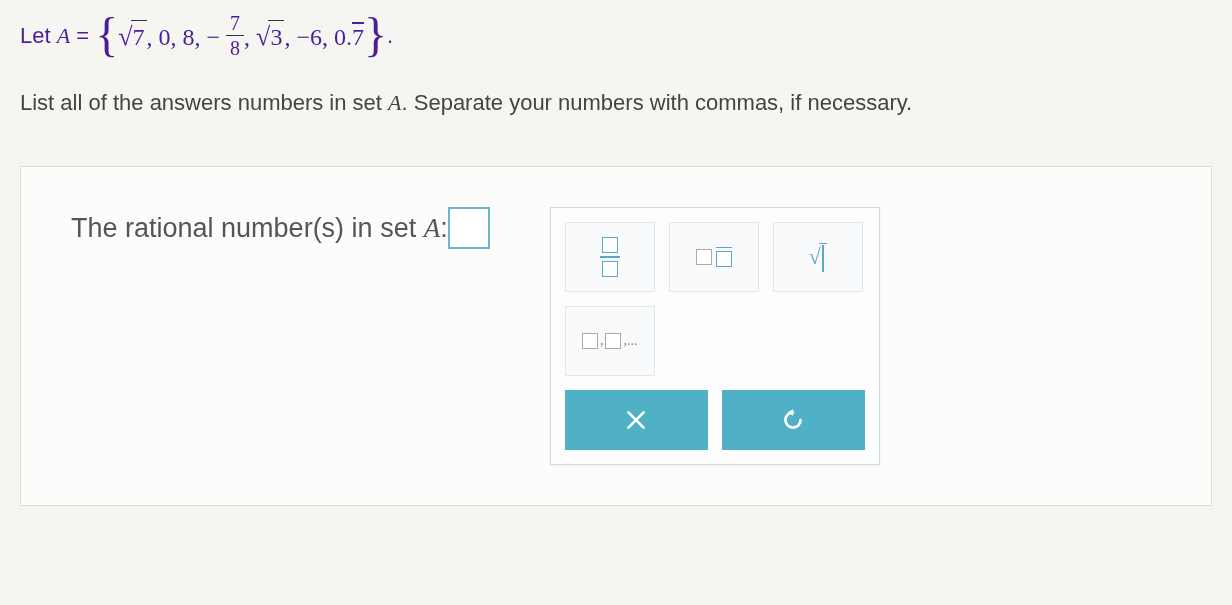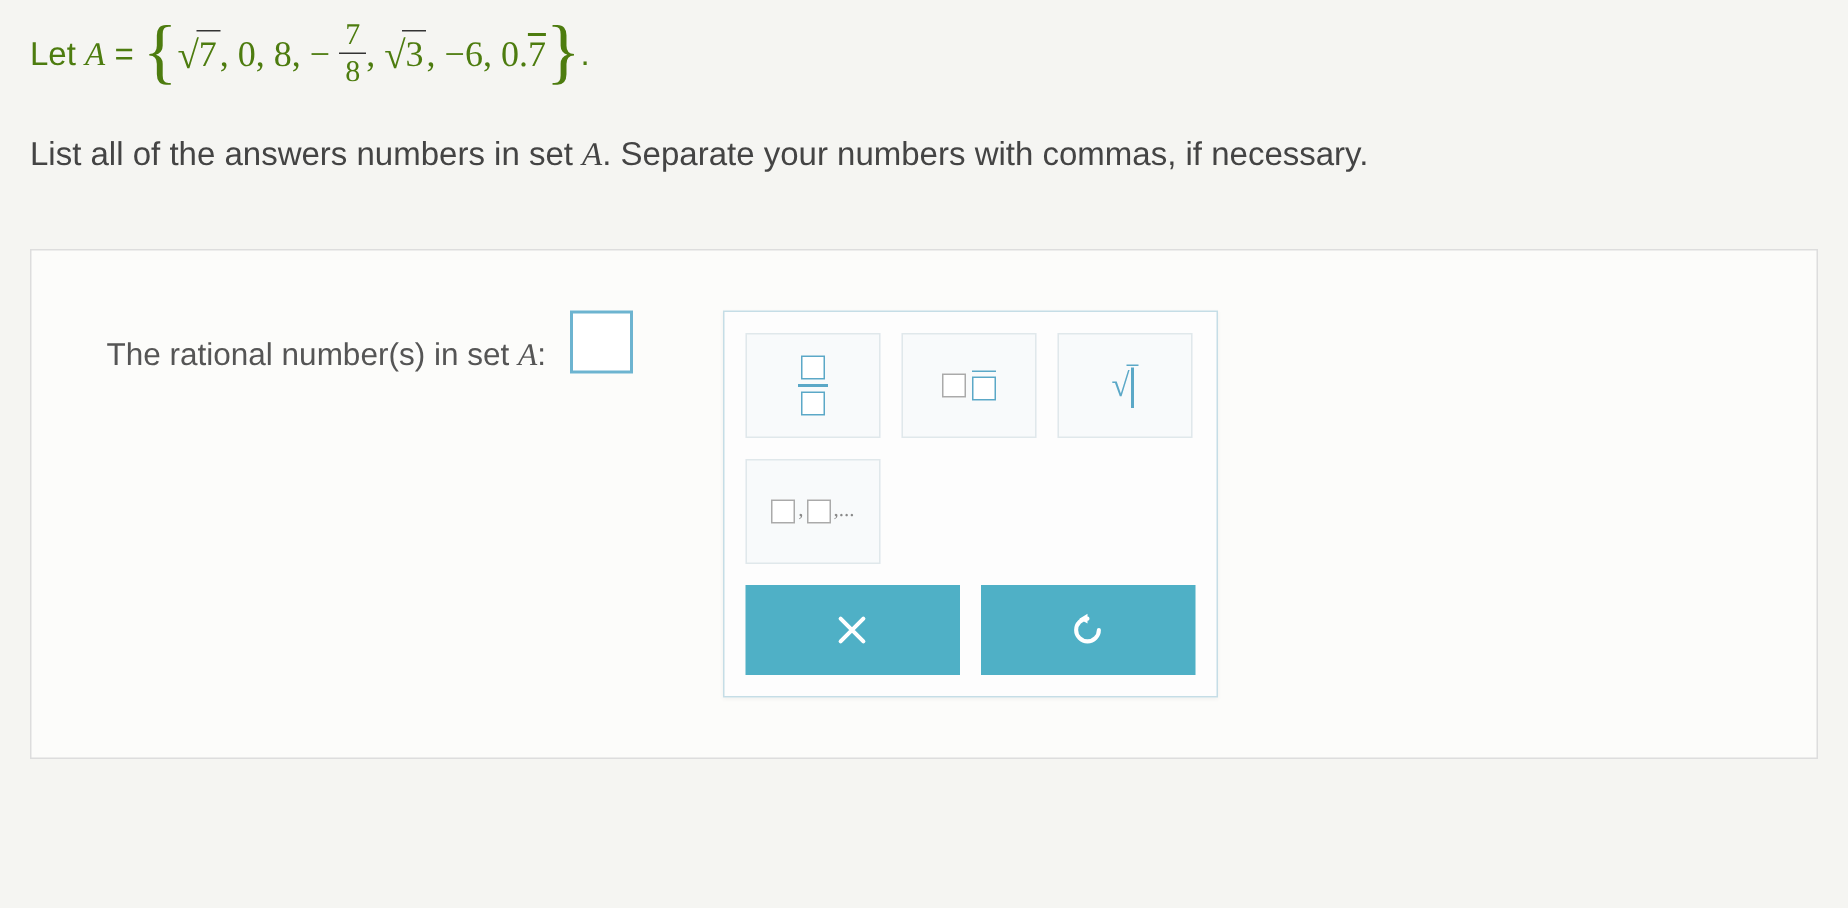--- a/index.html
+++ b/index.html
@@ -6,21 +6,21 @@
   body {
     font-family: Verdana, Geneva, sans-serif;
     background: #f5f5f2;
     color: #333;
     width: 1232px;
     height: 605px;
     padding: 15px 20px 20px 20px;
   }
   .problem-text {
     font-size: 22px;
-    color: #4d7c0f;
+    color: #4c1d95;
     line-height: 1.4;
     margin-bottom: 30px;
   }
   .math-set {
     font-family: 'Times New Roman', serif;
     font-size: 24px;
     display: inline-flex;
     align-items: center;
     vertical-align: middle;
   }
@@ -64,25 +64,25 @@
   .answer-box {
     border: 1px solid #ddd;
     background: #fcfcfa;
     padding: 40px 50px;
     display: flex;
     align-items: flex-start;
     gap: 60px;
     width: 100%;
   }
   .answer-label {
-    font-size: 21px;
+    font-size: 27px;
     color: #555;
     display: flex;
-    align-items: flex-end;
-    gap: 16px;
+    align-items: center;
+    gap: 0;
   }
   .input-field {
     width: 42px;
     height: 42px;
     border: 2px solid #6db4d0;
     background: #fff;
   }
   .palette {
     border: 1px solid #c5dde6;
     background: #fdfdfd;

